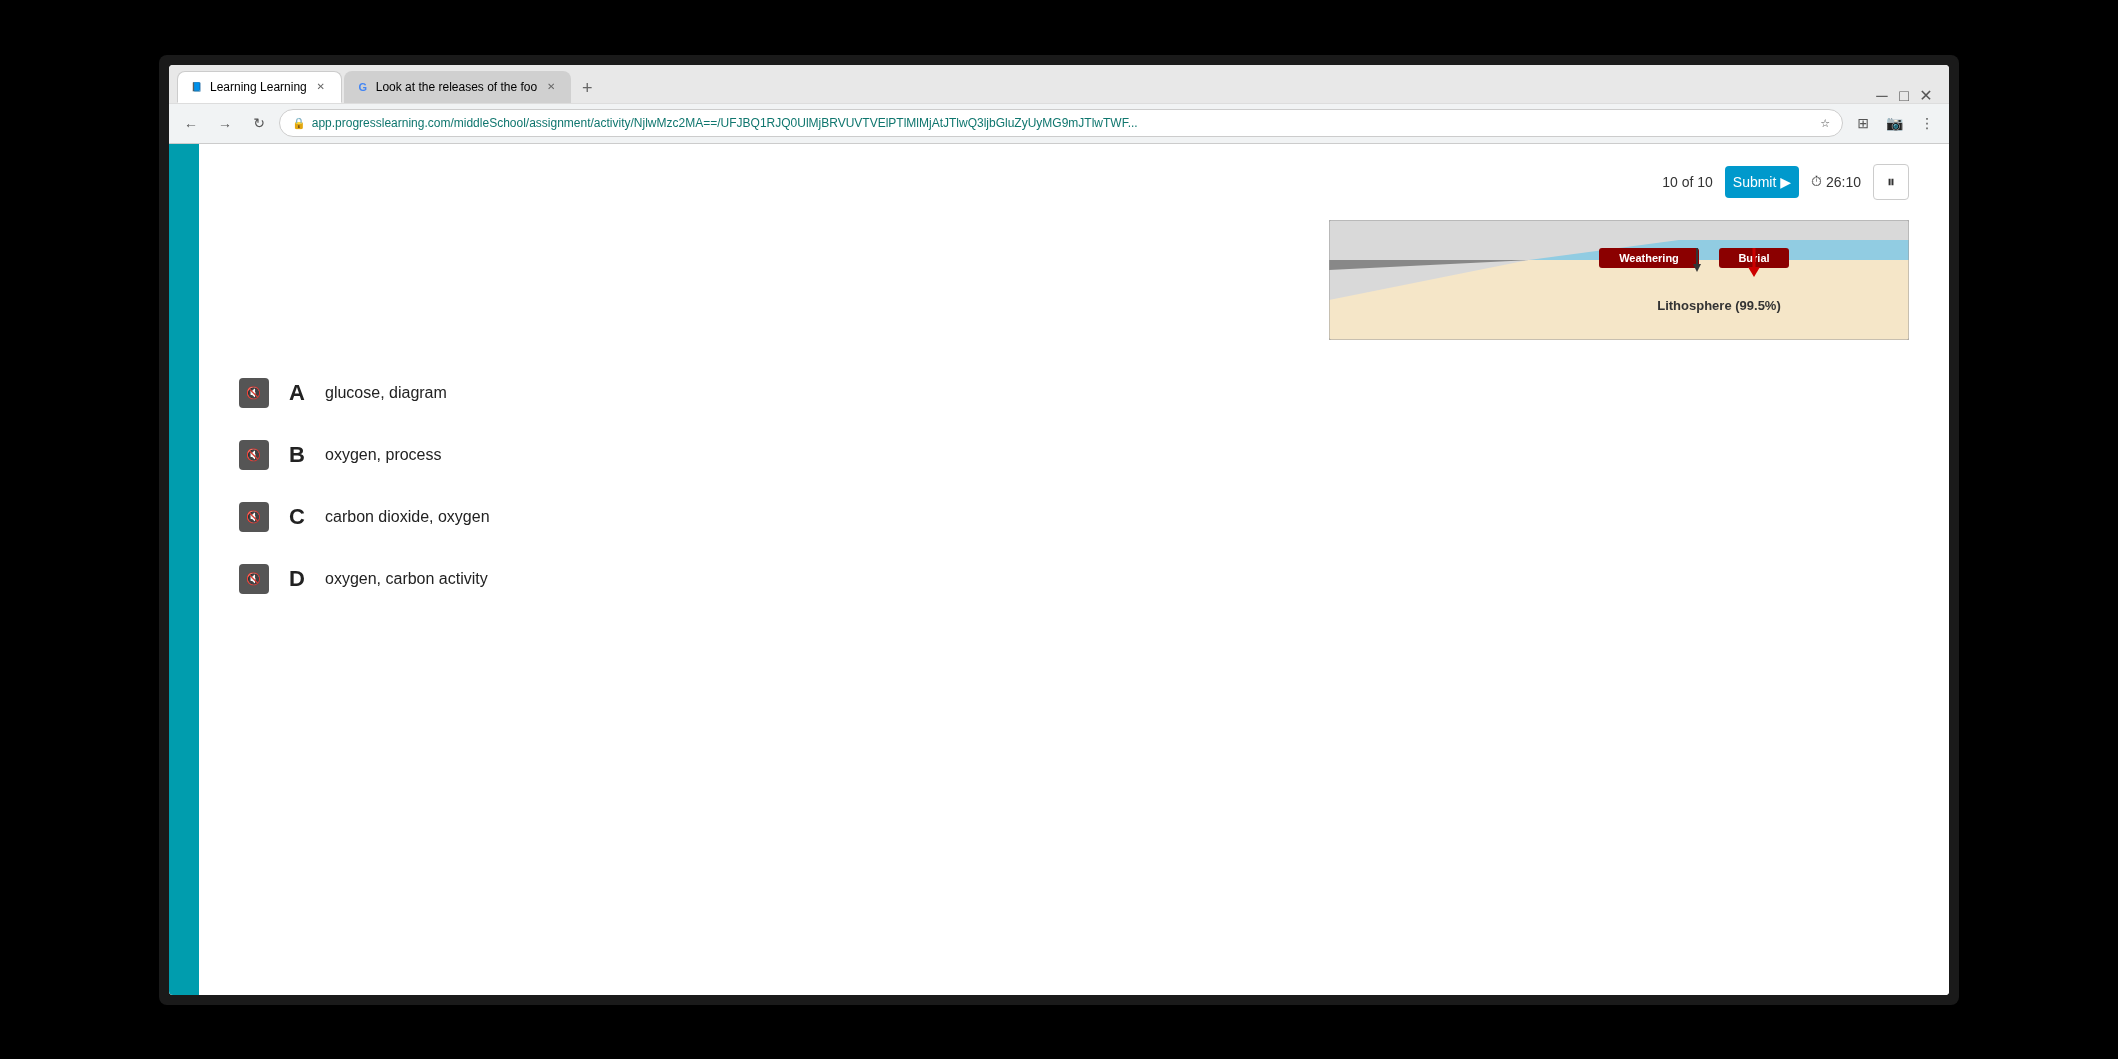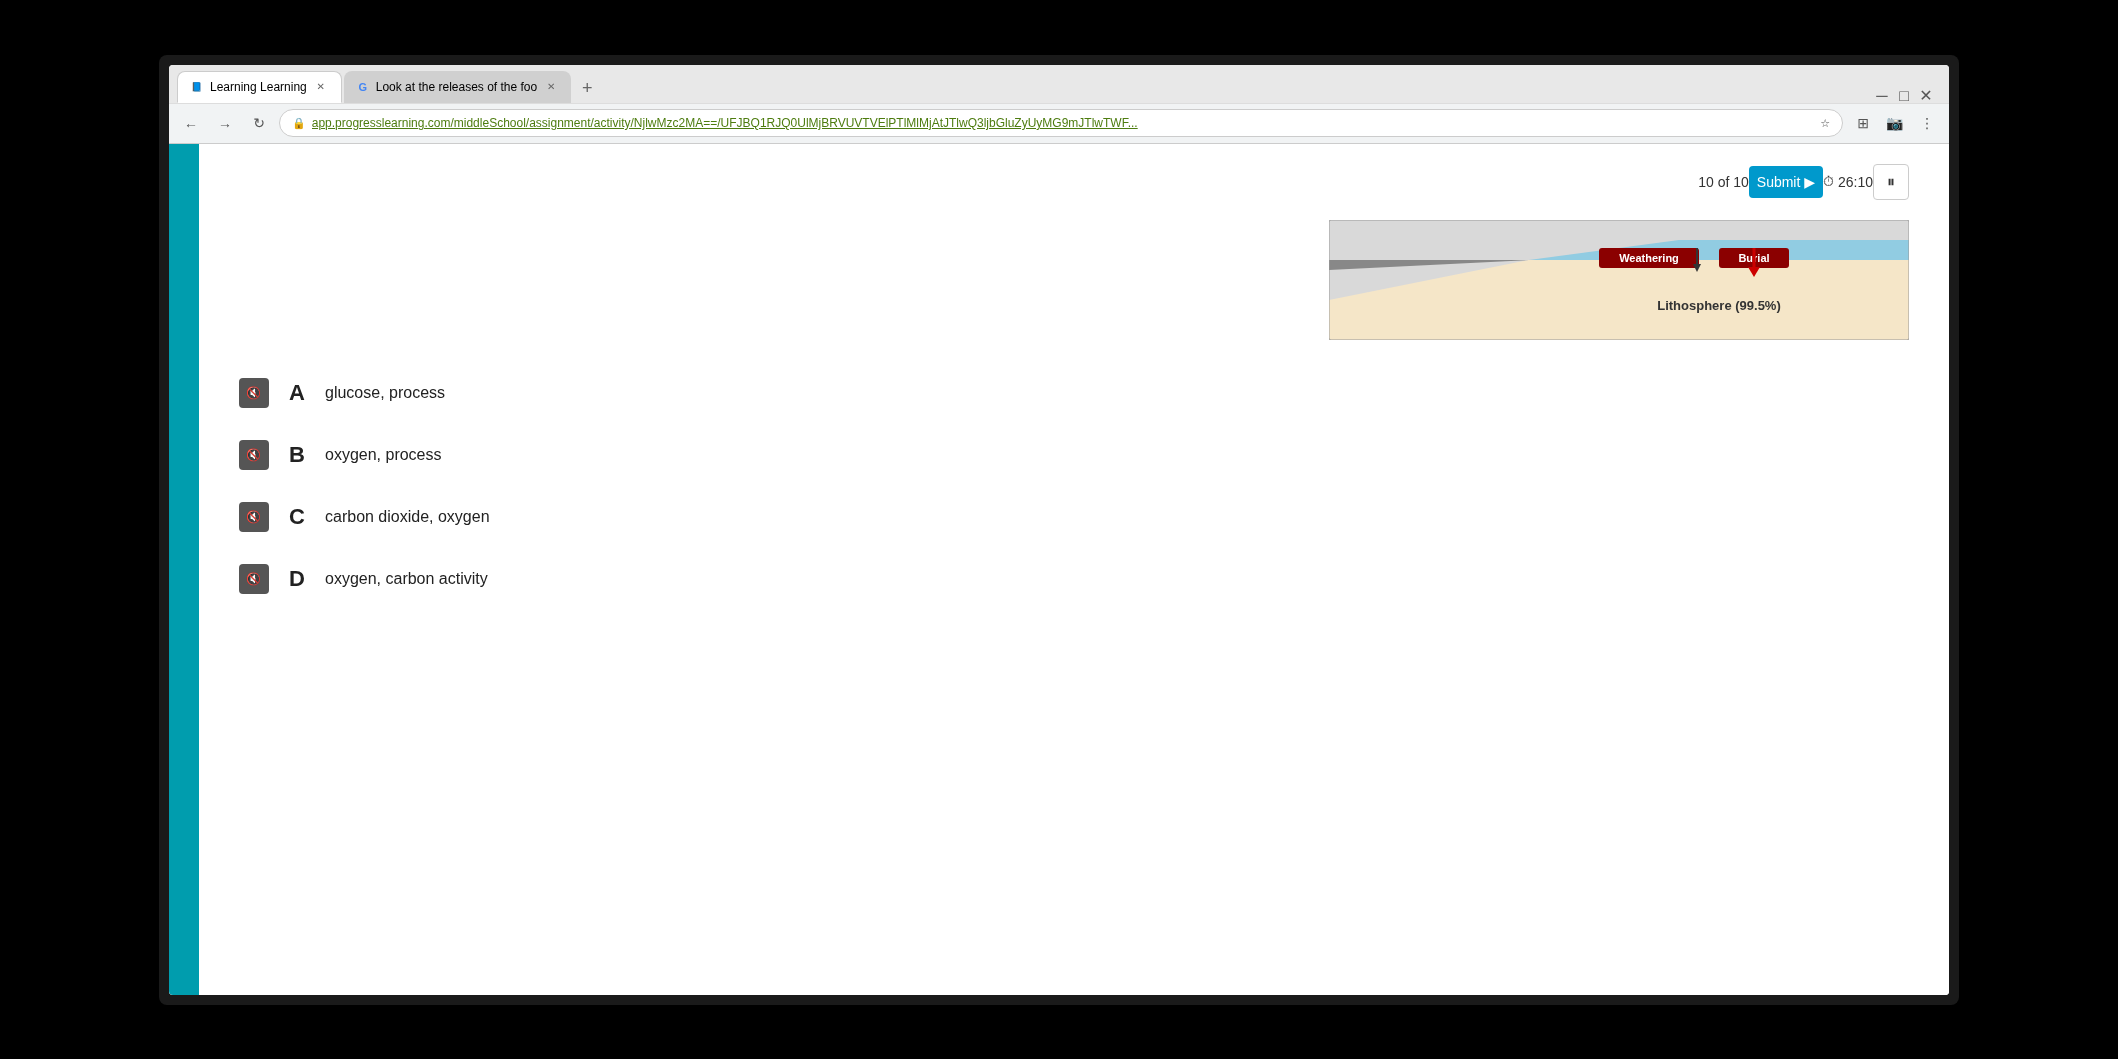--- a/index.html
+++ b/index.html
@@ -136,25 +136,24 @@
       font-size: 12px;
       background: #fff;
       display: flex;
       align-items: center;
       gap: 6px;
     }
 
     .address-text {
       flex: 1;
       font-size: 12px;
-      color: #4d7c0f;
+      color: #0f766e;
       white-space: nowrap;
       overflow: hidden;
       text-overflow: ellipsis;
-      text-decoration: underline;
     }
 
     .nav-actions {
       display: flex;
       gap: 4px;
       align-items: center;
     }
 
     
     .browser-content {
@@ -169,20 +168,21 @@
       min-height: 100%;
       padding: 20px 40px 40px;
       position: relative;
     }
 
     
     .question-controls {
       display: flex;
       align-items: center;
       justify-content: flex-end;
+      gap: 12px;
       margin-bottom: 20px;
     }
 
     .question-counter {
       font-size: 14px;
       color: #333;
     }
 
     .submit-btn {
       background: #0099cc;
@@ -411,21 +411,21 @@
         </div>
 
 
         <div class="answer-options">
 
           <div class="answer-option">
             <button class="speaker-btn" style="background:#555;">
               <span>🔇</span>
             </button>
             <span class="answer-letter">A</span>
-            <span class="answer-text">glucose, process</span>
+            <span class="answer-text">glucose, diagram</span>
           </div>
 
           <div class="answer-option">
             <button class="speaker-btn" style="background:#555;">
               <span>🔇</span>
             </button>
             <span class="answer-letter">B</span>
             <span class="answer-text">oxygen, process</span>
           </div>
 

